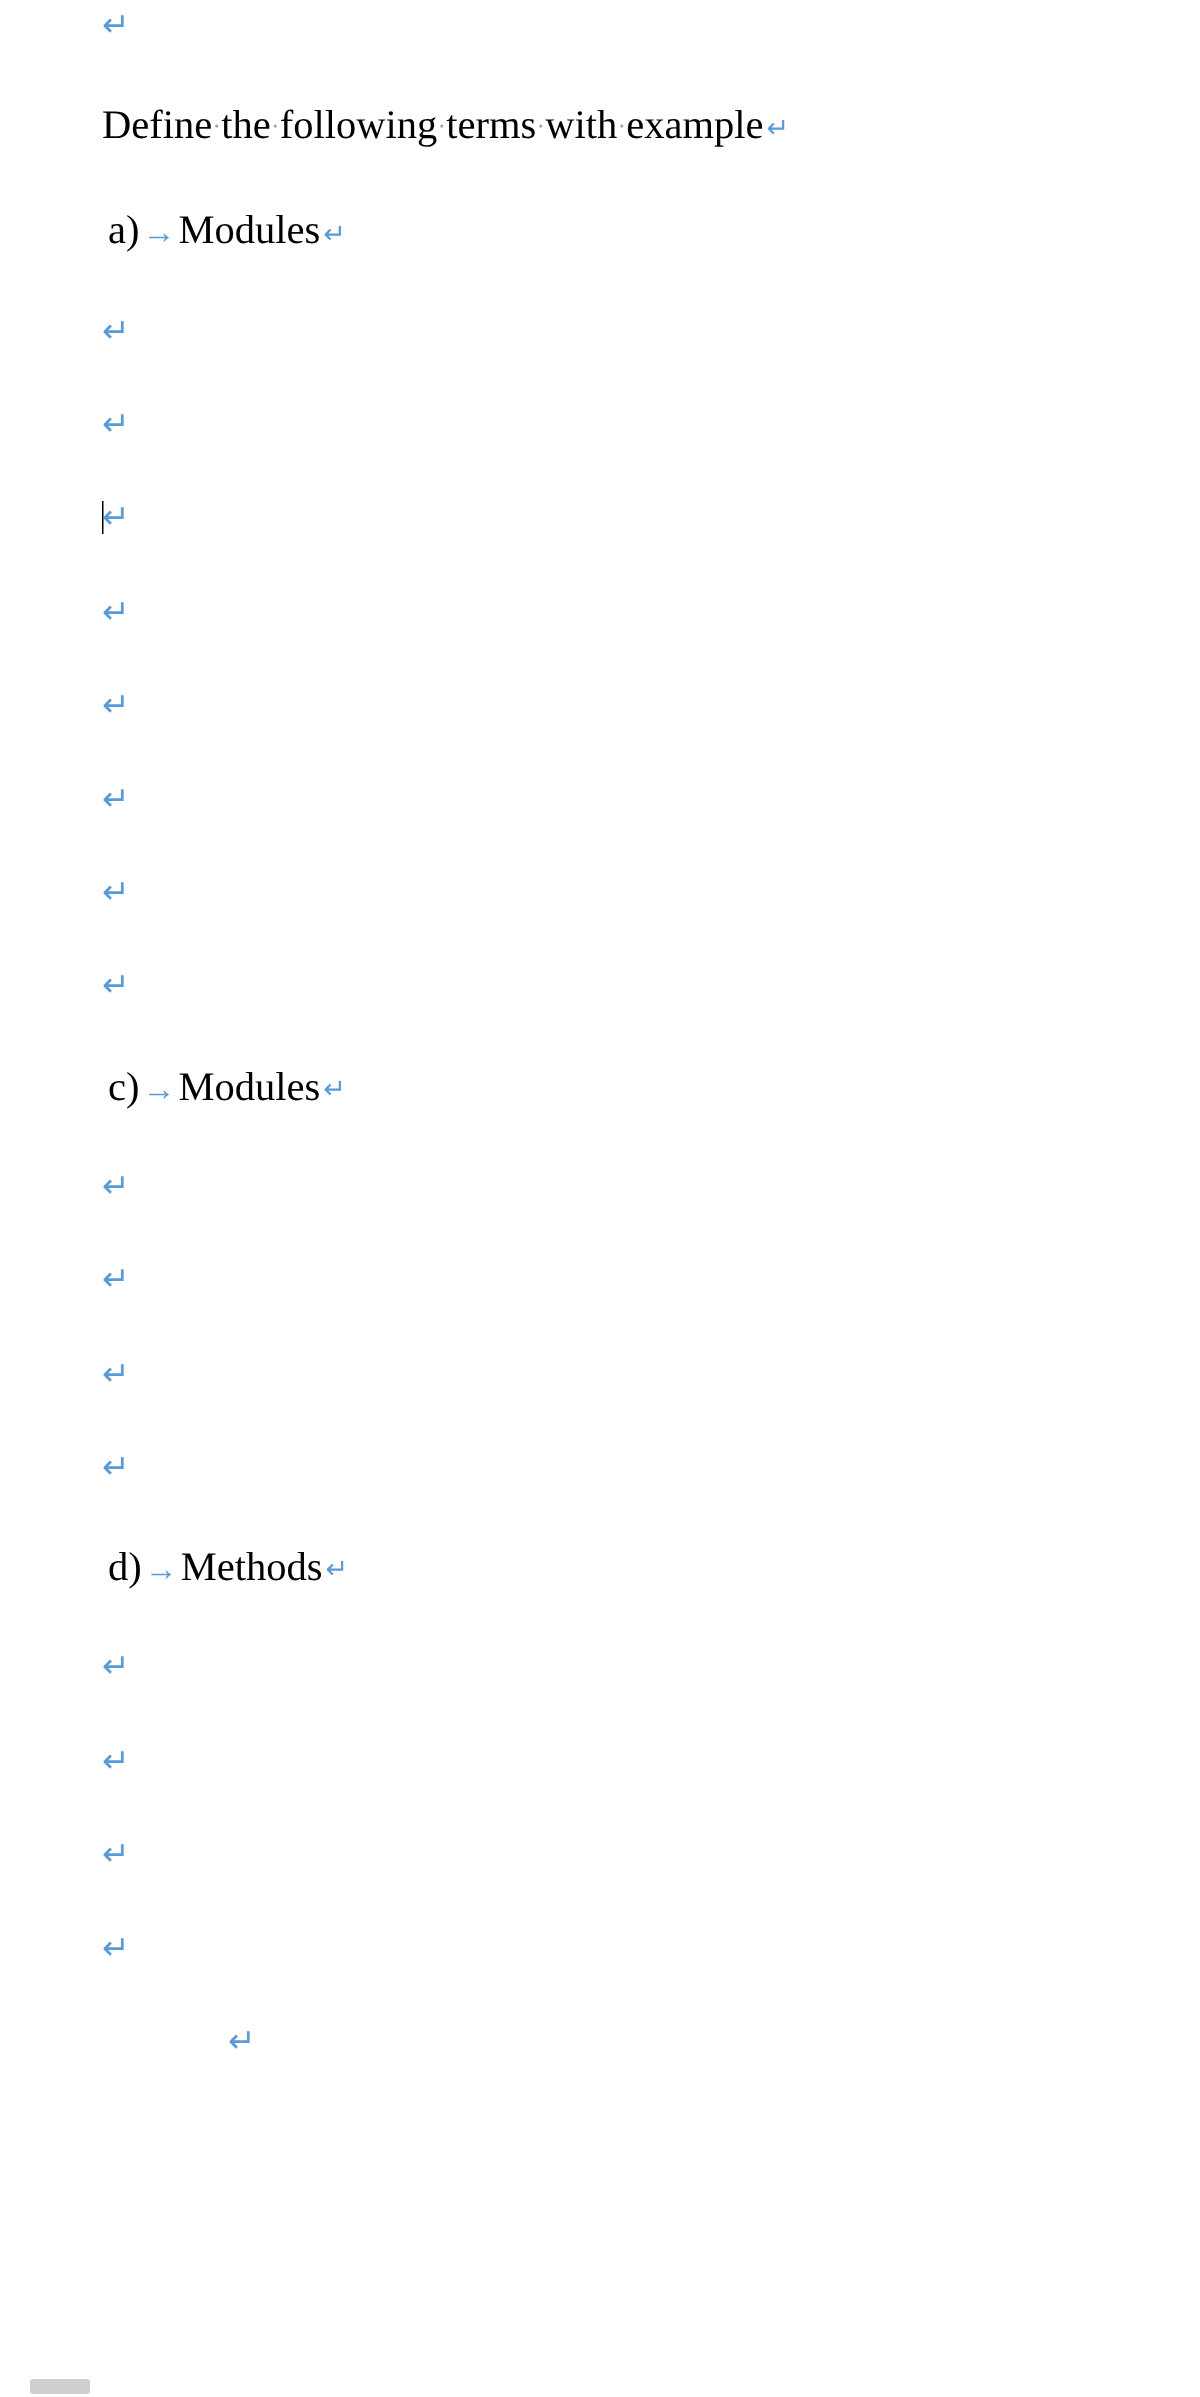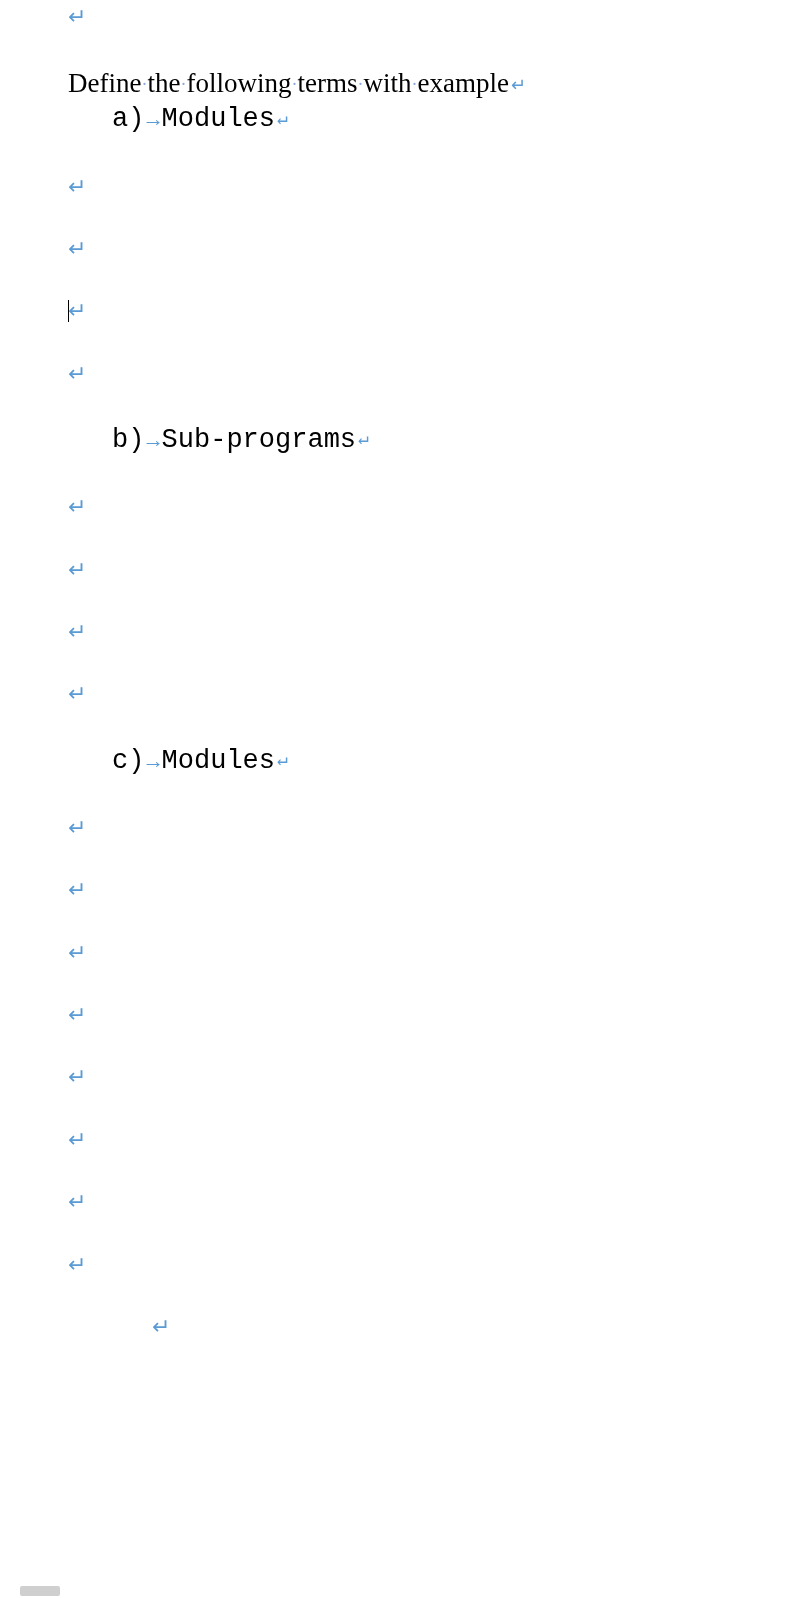--- a/index.html
+++ b/index.html
@@ -27,27 +27,26 @@
       margin-bottom: 36px;
     }
     .heading-line {
       padding-left: 68px;
       font-size: 27px;
       color: #000;
       line-height: 1.3;
       margin-top: 18px;
     }
     .list-item-line {
-      padding-left: 112px;
+      padding-left: 72px;
       font-size: 27px;
       color: #000;
       line-height: 1.3;
-      margin-top: 1px;
+      margin-top: 35px;
       margin-bottom: 36px;
-      font-family: Liberation Mono, monospace;
     }
     .centered-mark-line {
       padding-left: 152px;
       line-height: 1.2;
       margin-top: 6px;
     }
     .pilcrow {
       color: #5B9BD5;
       font-size: 22px;
       display: inline-block;
@@ -120,30 +119,30 @@
   <div class="heading-line" id="heading-line">
     
   <span class="word">Define</span><span class="space-dot">·</span><span class="word">the</span><span class="space-dot">·</span><span class="word">following</span><span class="space-dot">·</span><span class="word">terms</span><span class="space-dot">·</span><span class="word">with</span><span class="space-dot">·</span><span class="word">example</span><span class="pilcrow-small">↵</span></div>
 
   <div id="items-container">
       <div class="list-item-line"><span class="word">a)</span><span class="arrow">→</span><span class="word">Modules</span><span class="pilcrow-small">↵</span></div>
       <div class="para-mark-line"><span class="pilcrow">↵</span></div>
       <div class="para-mark-line"><span class="pilcrow">↵</span></div>
       <div class="para-mark-line"><span class="pilcrow cursor-mark">↵</span></div>
       <div class="para-mark-line"><span class="pilcrow">↵</span></div>
-      <div class="list-item-line"><span class="word">b)</span><span class="arrow">→</span><span class="word">Sub-programs</span><span class="pilcrow-small">↵</span></div>
       <div class="para-mark-line"><span class="pilcrow">↵</span></div>
       <div class="para-mark-line"><span class="pilcrow">↵</span></div>
       <div class="para-mark-line"><span class="pilcrow">↵</span></div>
       <div class="para-mark-line"><span class="pilcrow">↵</span></div>
       <div class="list-item-line"><span class="word">c)</span><span class="arrow">→</span><span class="word">Modules</span><span class="pilcrow-small">↵</span></div>
       <div class="para-mark-line"><span class="pilcrow">↵</span></div>
       <div class="para-mark-line"><span class="pilcrow">↵</span></div>
       <div class="para-mark-line"><span class="pilcrow">↵</span></div>
       <div class="para-mark-line"><span class="pilcrow">↵</span></div>
+      <div class="list-item-line"><span class="word">d)</span><span class="arrow">→</span><span class="word">Methods</span><span class="pilcrow-small">↵</span></div>
       <div class="para-mark-line"><span class="pilcrow">↵</span></div>
       <div class="para-mark-line"><span class="pilcrow">↵</span></div>
       <div class="para-mark-line"><span class="pilcrow">↵</span></div>
       <div class="para-mark-line"><span class="pilcrow">↵</span></div>
       <div class="centered-mark-line"><span class="pilcrow">↵</span></div>
     </div>
 
   <div class="scrollbar-track">
     <div class="scrollbar-thumb"></div>
   </div>

